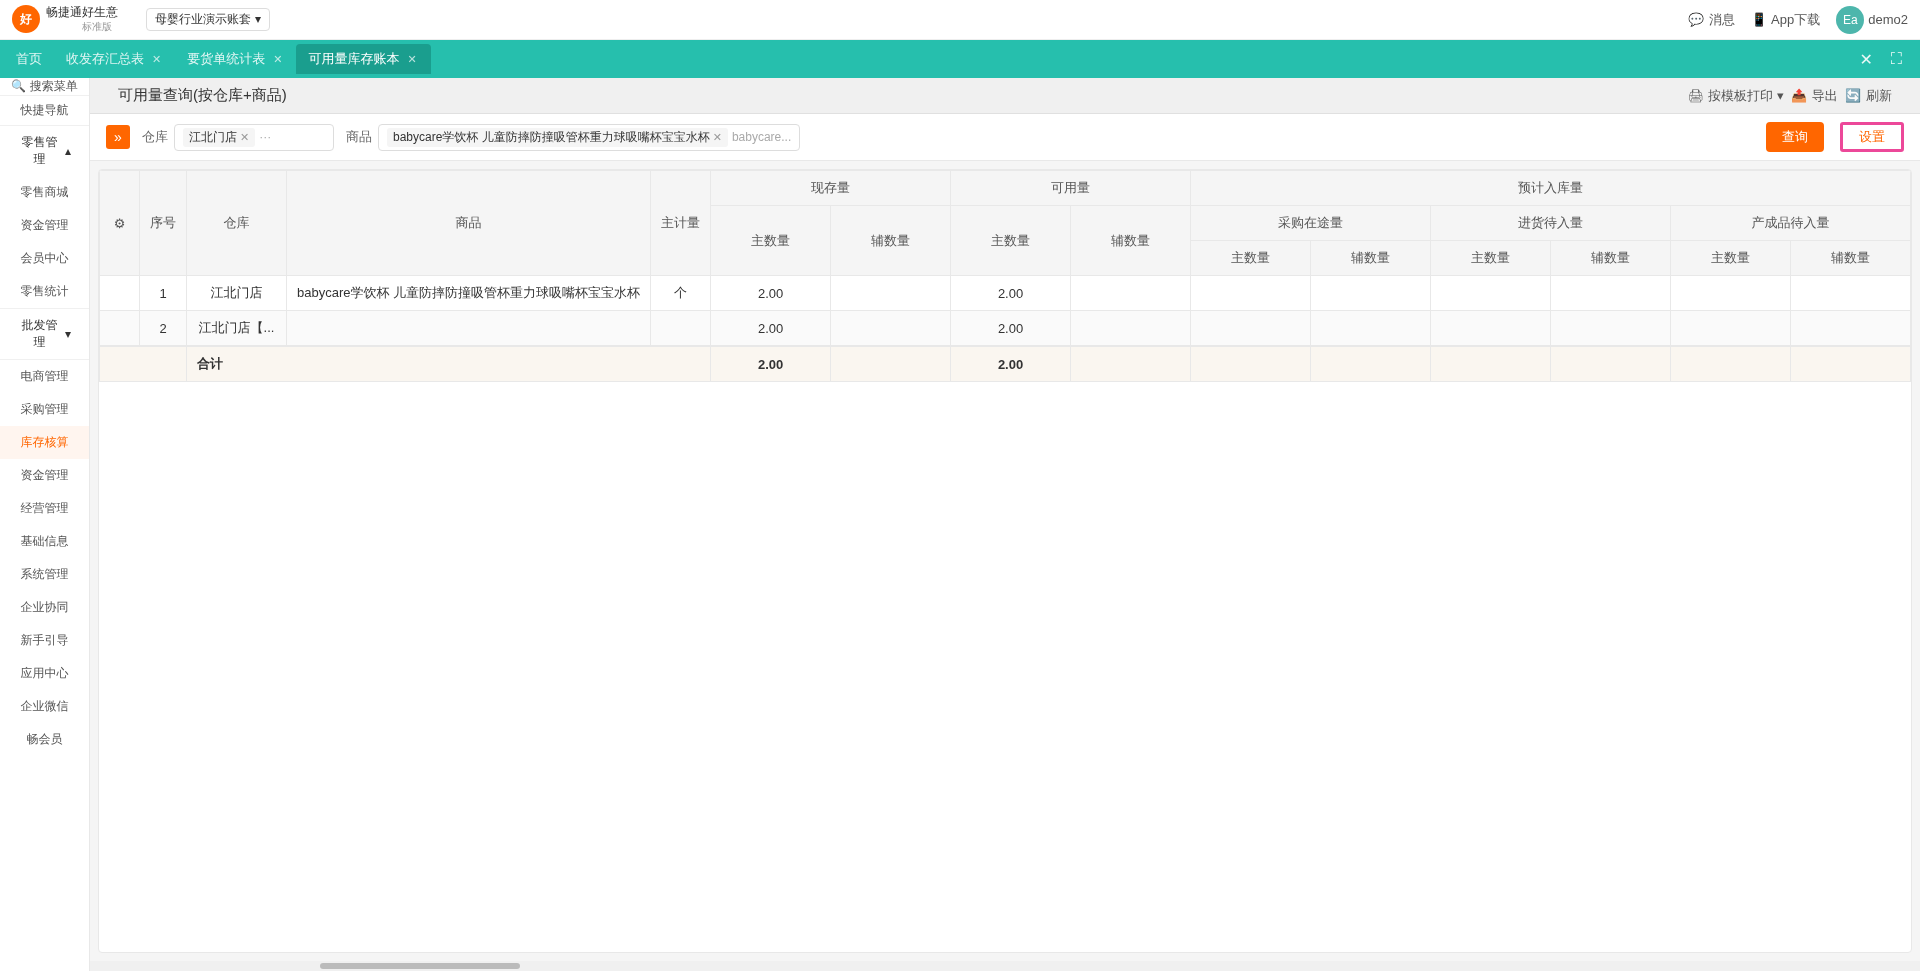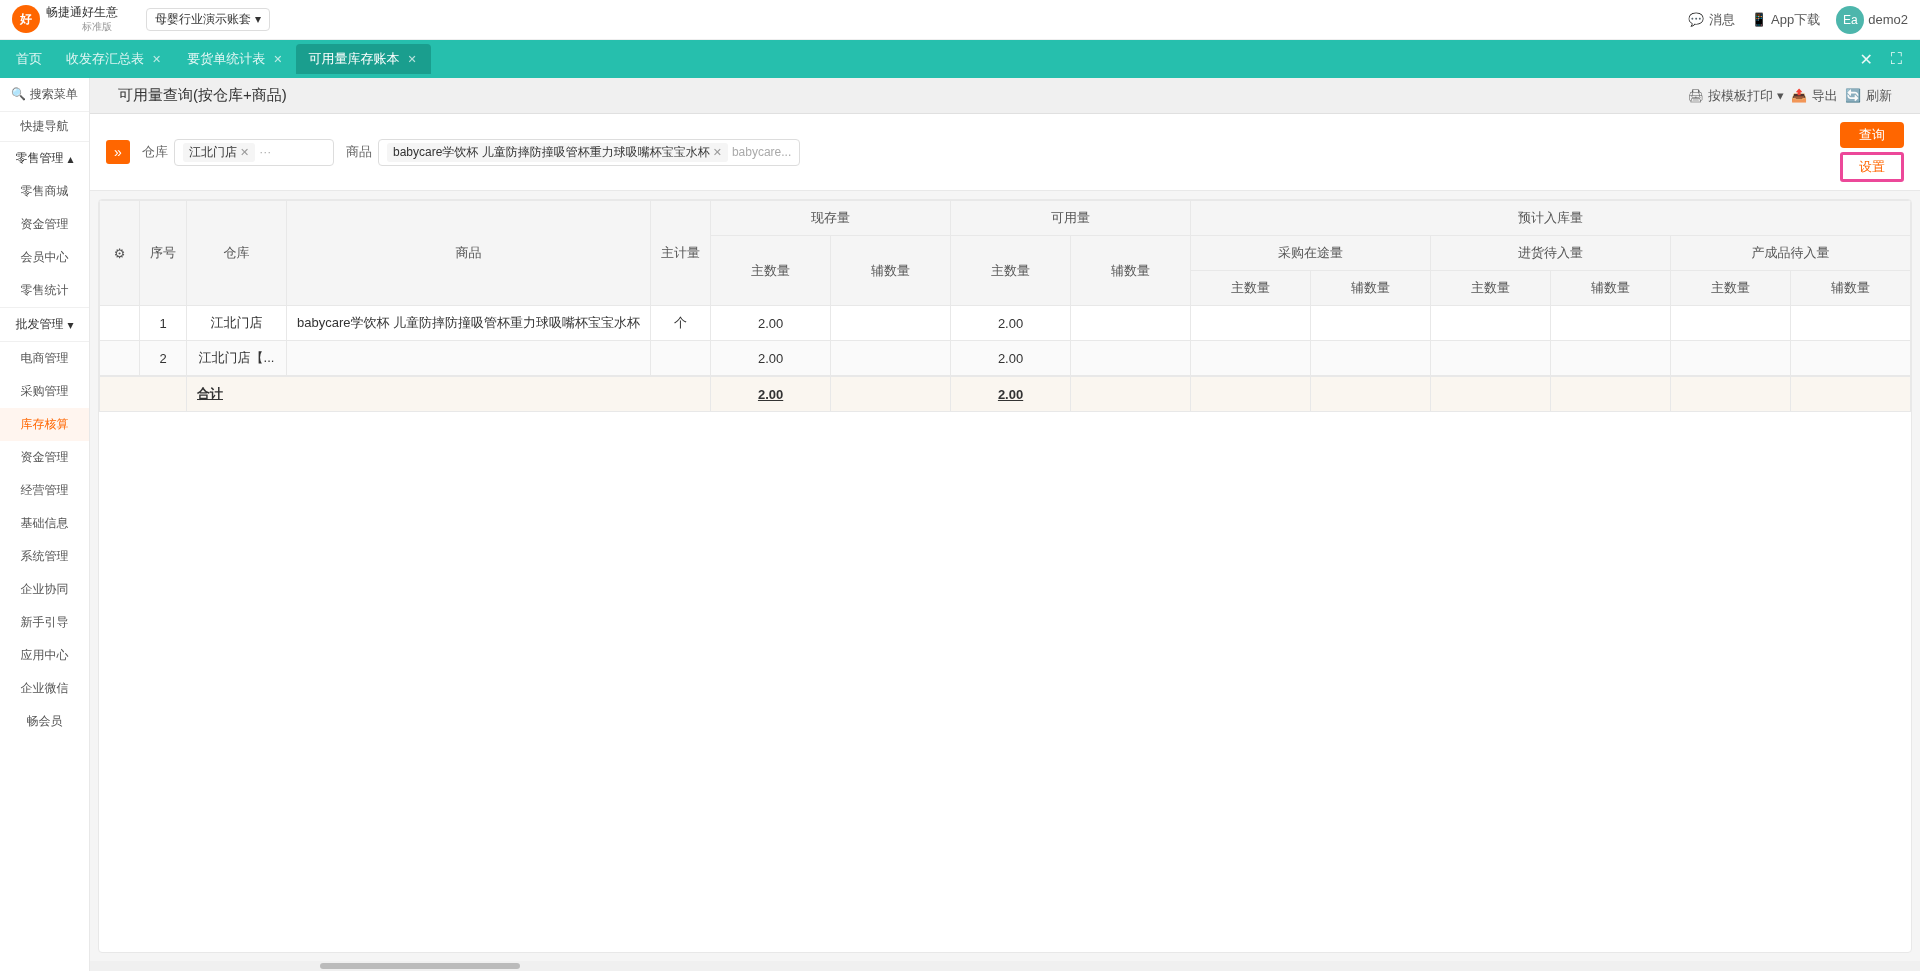--- a/index.html
+++ b/index.html
@@ -74,40 +74,39 @@
     .sidebar {
       width: 90px;
       background: #fff;
       border-right: 1px solid #e8e8e8;
       display: flex;
       flex-direction: column;
       flex-shrink: 0;
       overflow-y: auto;
     }
     .sidebar-search {
-      padding: 8px;
       font-size: 12px;
       color: #555;
       border-bottom: 1px solid #f0f0f0;
       cursor: pointer;
       text-align: center;
     }
     .sidebar-nav {
       padding: 6px 0;
       font-size: 12px;
       color: #555;
       border-bottom: 1px solid #f0f0f0;
       cursor: pointer;
       text-align: center;
     }
     .sidebar-section {
       border-bottom: 1px solid #f0f0f0;
     }
     .sidebar-section-header {
-      padding: 8px 9px;
+      padding: 8px 18px;
       font-size: 12px;
       color: #333;
       text-align: center;
       cursor: pointer;
       display: flex;
       align-items: center;
       justify-content: center;
       gap: 4px;
     }
     .sidebar-item {
@@ -201,22 +200,22 @@
       border: 1px solid #ddd;
       border-radius: 4px;
       padding: 3px 8px;
       min-width: 300px;
       background: #fff;
       font-size: 12px;
     }
     .filter-actions-right {
       margin-left: auto;
       display: flex;
-      flex-direction: column;
-      gap: 4px;
+      flex-direction: row;
+      gap: 16px;
     }
     .btn-query {
       background: #ff6600;
       color: #fff;
       border: none;
       border-radius: 4px;
       padding: 4px 16px;
       font-size: 13px;
       cursor: pointer;
       white-space: nowrap;
@@ -264,21 +263,21 @@
     td {
       border: 1px solid #e8e8e8;
       padding: 8px 10px;
       text-align: center;
       color: #333;
       white-space: nowrap;
     }
 
     tr:nth-child(odd) td { background: #fff; }
     tr:nth-child(even) td { background: #fafafa; }
-    tr.total-row td { background: #faf6f0; font-weight: 600; text-decoration: underline; }
+    tr.total-row td { background: #faf6f0; font-weight: 600; }
 
     
     .table-footer {
       background: #faf6f0;
       border-top: 2px solid #e8e8e8;
     }
     .table-footer td {
       background: #faf6f0;
       font-weight: 600;
     }

